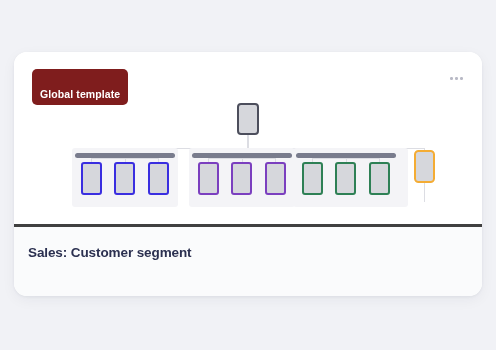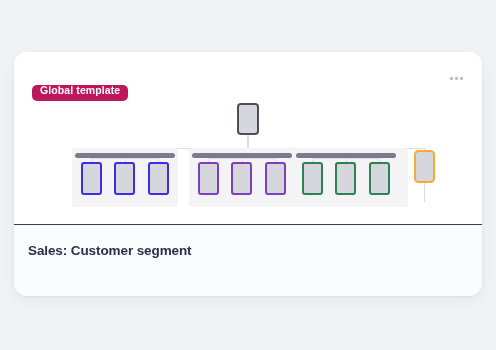--- a/index.html
+++ b/index.html
@@ -38,30 +38,29 @@
   .preview {
     position: relative;
     height: 172px;
     background: #ffffff;
   }
 
   .badge {
     position: absolute;
     left: 18px;
     top: 17px;
-    background: #be185d;
+    background: #7f1d1d;
     color: #ffffff;
     font-size: 10.5px;
     font-weight: bold;
     letter-spacing: 0.1px;
-    padding: 0 8px 5px 8px;
+    padding: 20px 8px 5px 8px;
     border-radius: 5px;
     line-height: 1;
     white-space: nowrap;
-    margin-top: 16px;
   }
 
   .kebab {
     position: absolute;
     right: 16px;
     top: 22px;
     display: flex;
     gap: 2.5px;
     align-items: center;
     padding: 3px;
@@ -146,21 +145,21 @@
   .conn-h { height: 1.3px; }
 
   
   .footer {
     position: absolute;
     left: 0;
     bottom: 0;
     width: 468px;
     height: 72px;
     background: #fafbfc;
-    border-top: 1px solid #404040;
+    border-top: 3px solid #404040;
     box-sizing: border-box;
   }
 
   .footer-title {
     position: absolute;
     left: 14px;
     top: 18px;
     font-size: 13.5px;
     font-weight: bold;
     color: #2b3050;

